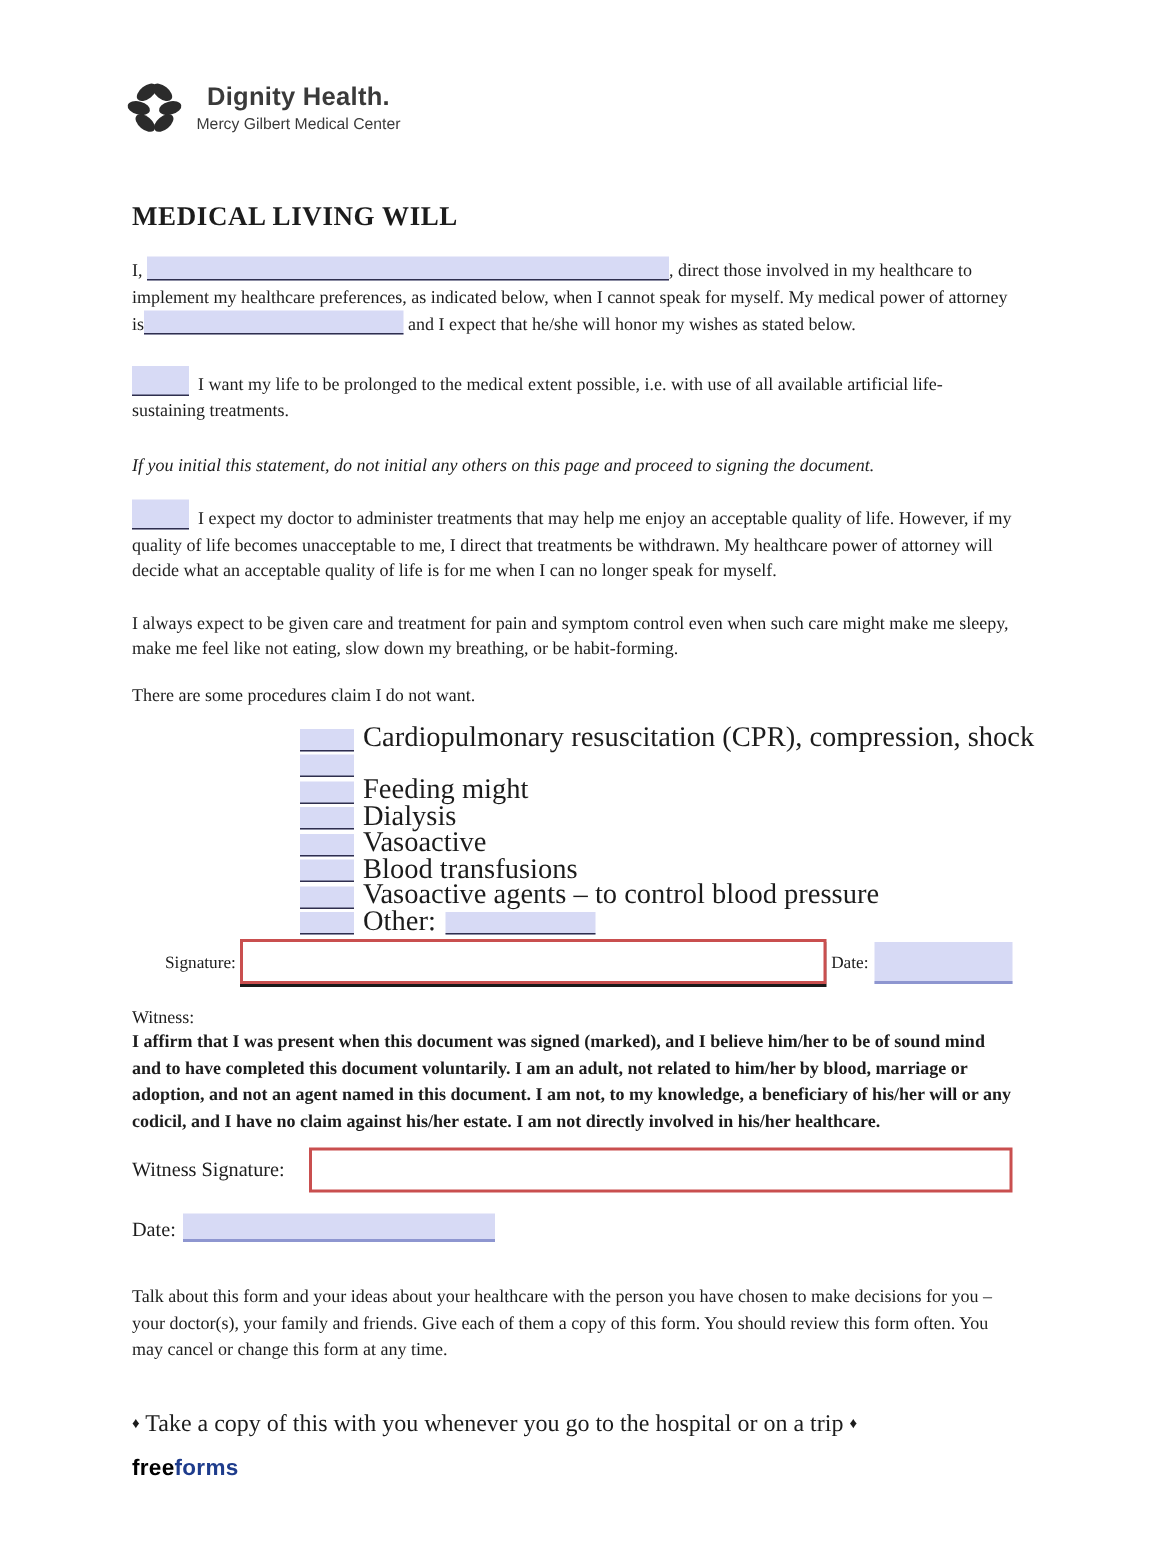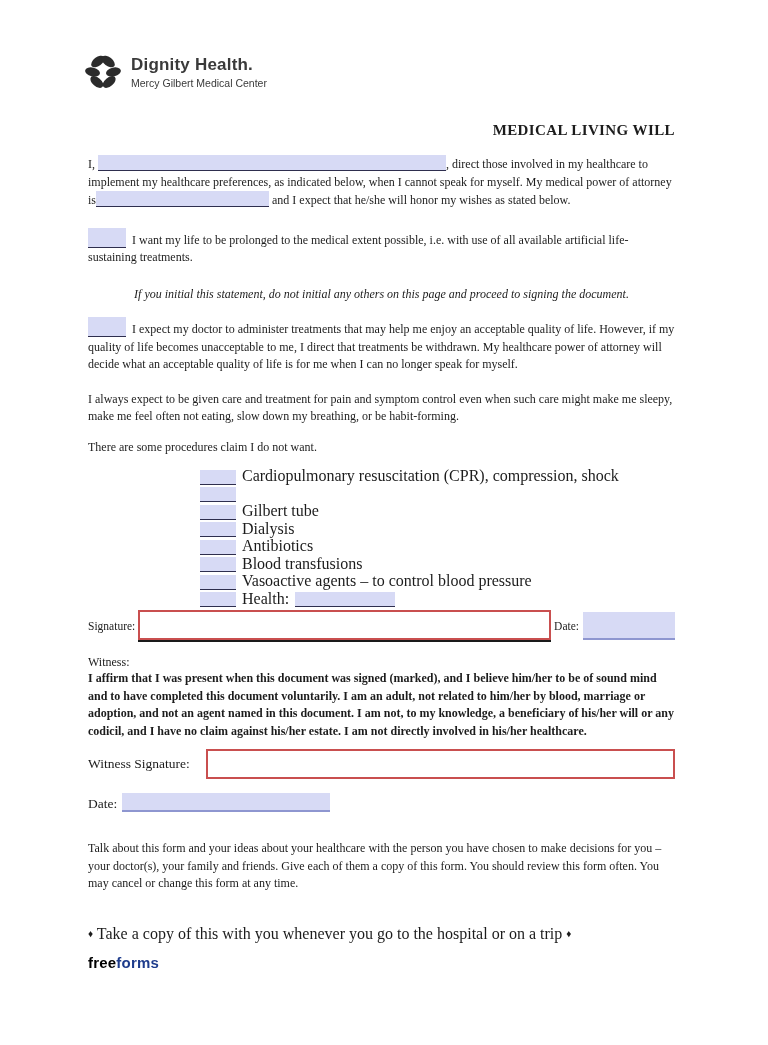--- a/index.html
+++ b/index.html
@@ -9,55 +9,55 @@
     background:#ffffff;
     font-family:"Liberation Serif", serif;
     color:#1c1c1c;
     overflow:hidden;
   }
   .content{padding:0 93px 0 88px;}
 
   
   .logo-row{display:flex;align-items:center;gap:9px;margin-top:52px;margin-left:-4px;}
   .logo-mark{width:38px;height:40px;flex:0 0 auto;}
-  .logo-text{font-family:"Liberation Sans", sans-serif;line-height:1.15;}
+  .logo-text{font-family:"Liberation Sans", sans-serif;line-height:1.15;text-align:center;}
   .logo-brand{font-size:17px;font-weight:bold;color:#3a3a3a;letter-spacing:.2px;}
   .logo-sub{font-size:10.5px;color:#3a3a3a;margin-top:2px;}
 
   
-  .doc-title{margin-top:30px;text-align:right;font-size:15px;font-weight:bold;letter-spacing:.4px;}
+  .doc-title{margin-top:42px;text-align:left;font-size:18px;font-weight:bold;letter-spacing:.4px;}
   p{margin:0;font-size:12px;line-height:17.5px;}
   .p-intro{margin-top:16px;}
   .p-initialed-1{margin-top:18px;}
-  .p-note{margin-top:19px;font-style:italic;text-align:center;}
+  .p-note{margin-top:19px;font-style:italic;}
   .p-initialed-2{margin-top:14px;}
   .p-pain{margin-top:17px;}
   .p-proc-intro{margin-top:13px;}
   .p-bold{font-weight:bold;}
   .p-closing{margin-top:28px;}
 
   
   .field{display:inline-block;background:#d7daf5;border-bottom:1.5px solid #2e2e4e;}
   .field-name{width:348px;height:15px;vertical-align:-3px;}
   .field-poa{width:173px;height:15px;vertical-align:-3px;}
   .initial-blank{display:inline-block;width:38px;height:19px;background:#d7daf5;
     border-bottom:1.5px solid #2e2e4e;vertical-align:-4px;margin-right:3px;}
 
   
   .checklist{margin-top:11px;margin-left:112px;}
   .proc-row{display:flex;align-items:flex-end;height:17.5px;}
   .proc-blank{width:36px;height:14px;background:#d7daf5;border-bottom:1.5px solid #2e2e4e;
     margin-right:6px;flex:0 0 auto;}
-  .proc-label{font-size:16px;line-height:17.5px;white-space:nowrap;margin-top:44px;}
+  .proc-label{font-size:19px;line-height:17.5px;white-space:nowrap;margin-top:44px;}
   .field-other{display:inline-block;width:100px;height:14px;background:#d7daf5;
     border-bottom:1.5px solid #2e2e4e;vertical-align:-3px;margin-left:6px;}
 
   
   .sig-row{display:flex;align-items:flex-end;margin-top:3px;}
-  .sig-label-sm{font-size:11.5px;line-height:14px;padding-bottom:7px;margin-right:3px;white-space:nowrap;}
+  .sig-label-sm{font-size:11.5px;line-height:14px;padding-bottom:7px;margin-right:3px;white-space:nowrap;margin-left:22px;}
   .sig-box{flex:1;height:26px;background:#ffffff;border:2px solid #c94f4f;
     box-shadow:0 2px 0 #1a1a1a;}
   .date-label-sm{font-size:11.5px;line-height:14px;padding-bottom:7px;margin:0 4px 0 3px;white-space:nowrap;}
   .date-box{width:92px;height:26px;background:#d7daf5;border-bottom:2px solid #8e96d0;flex:0 0 auto;}
 
   .witness-heading{margin-top:14px;font-size:12px;line-height:16px;}
   .wit-sig-row{display:flex;align-items:center;margin-top:9px;}
   .wit-sig-label{font-size:13.5px;white-space:nowrap;margin-right:16px;}
   .wit-sig-box{flex:1;height:26px;background:#ffffff;border:2px solid #c94f4f;}
   .wit-date-row{display:flex;align-items:flex-end;margin-top:14px;}
@@ -107,55 +107,55 @@
       <span>I want my life to be prolonged to the medical extent possible, i.e. with use of all available artificial life-sustaining treatments.</span>
     </p>
 
     <p class="p-note">If you initial this statement, do not initial any others on this page and proceed to signing the document.</p>
 
     <p class="p-initialed-2">
       <span class="initial-blank"></span>
       <span>I expect my doctor to administer treatments that may help me enjoy an acceptable quality of life. However, if my quality of life becomes unacceptable to me, I direct that treatments be withdrawn. My healthcare power of attorney will decide what an acceptable quality of life is for me when I can no longer speak for myself.</span>
     </p>
 
-    <p class="p-pain">I always expect to be given care and treatment for pain and symptom control even when such care might make me sleepy, make me feel often not eating, slow down my breathing, or be habit-forming.</p>
+    <p class="p-pain">I always expect to be given care and treatment for pain and symptom control even when such care might make me sleepy, make me feel like not eating, slow down my breathing, or be habit-forming.</p>
 
     <p class="p-proc-intro">There are some procedures claim I do not want.</p>
 
     <div class="checklist">
       <div class="proc-row">
         <span class="proc-blank"></span>
         <span class="proc-label">Cardiopulmonary resuscitation (CPR), compression, shock</span>
       </div>
       <div class="proc-row">
         <span class="proc-blank"></span>
       </div>
       <div class="proc-row">
         <span class="proc-blank"></span>
-        <span class="proc-label">Gilbert tube</span>
+        <span class="proc-label">Feeding might</span>
       </div>
       <div class="proc-row">
         <span class="proc-blank"></span>
         <span class="proc-label">Dialysis</span>
       </div>
       <div class="proc-row">
         <span class="proc-blank"></span>
-        <span class="proc-label">Antibiotics</span>
+        <span class="proc-label">Vasoactive</span>
       </div>
       <div class="proc-row">
         <span class="proc-blank"></span>
         <span class="proc-label">Blood transfusions</span>
       </div>
       <div class="proc-row">
         <span class="proc-blank"></span>
         <span class="proc-label">Vasoactive agents – to control blood pressure</span>
       </div>
       <div class="proc-row">
         <span class="proc-blank"></span>
-        <span class="proc-label">Health:</span>
+        <span class="proc-label">Other:</span>
         <span class="field-other"></span>
       </div>
     </div>
 
     <div class="sig-row">
       <span class="sig-label-sm">Signature:</span>
       <span class="sig-box"></span>
       <span class="date-label-sm">Date:</span>
       <span class="date-box"></span>
     </div>

